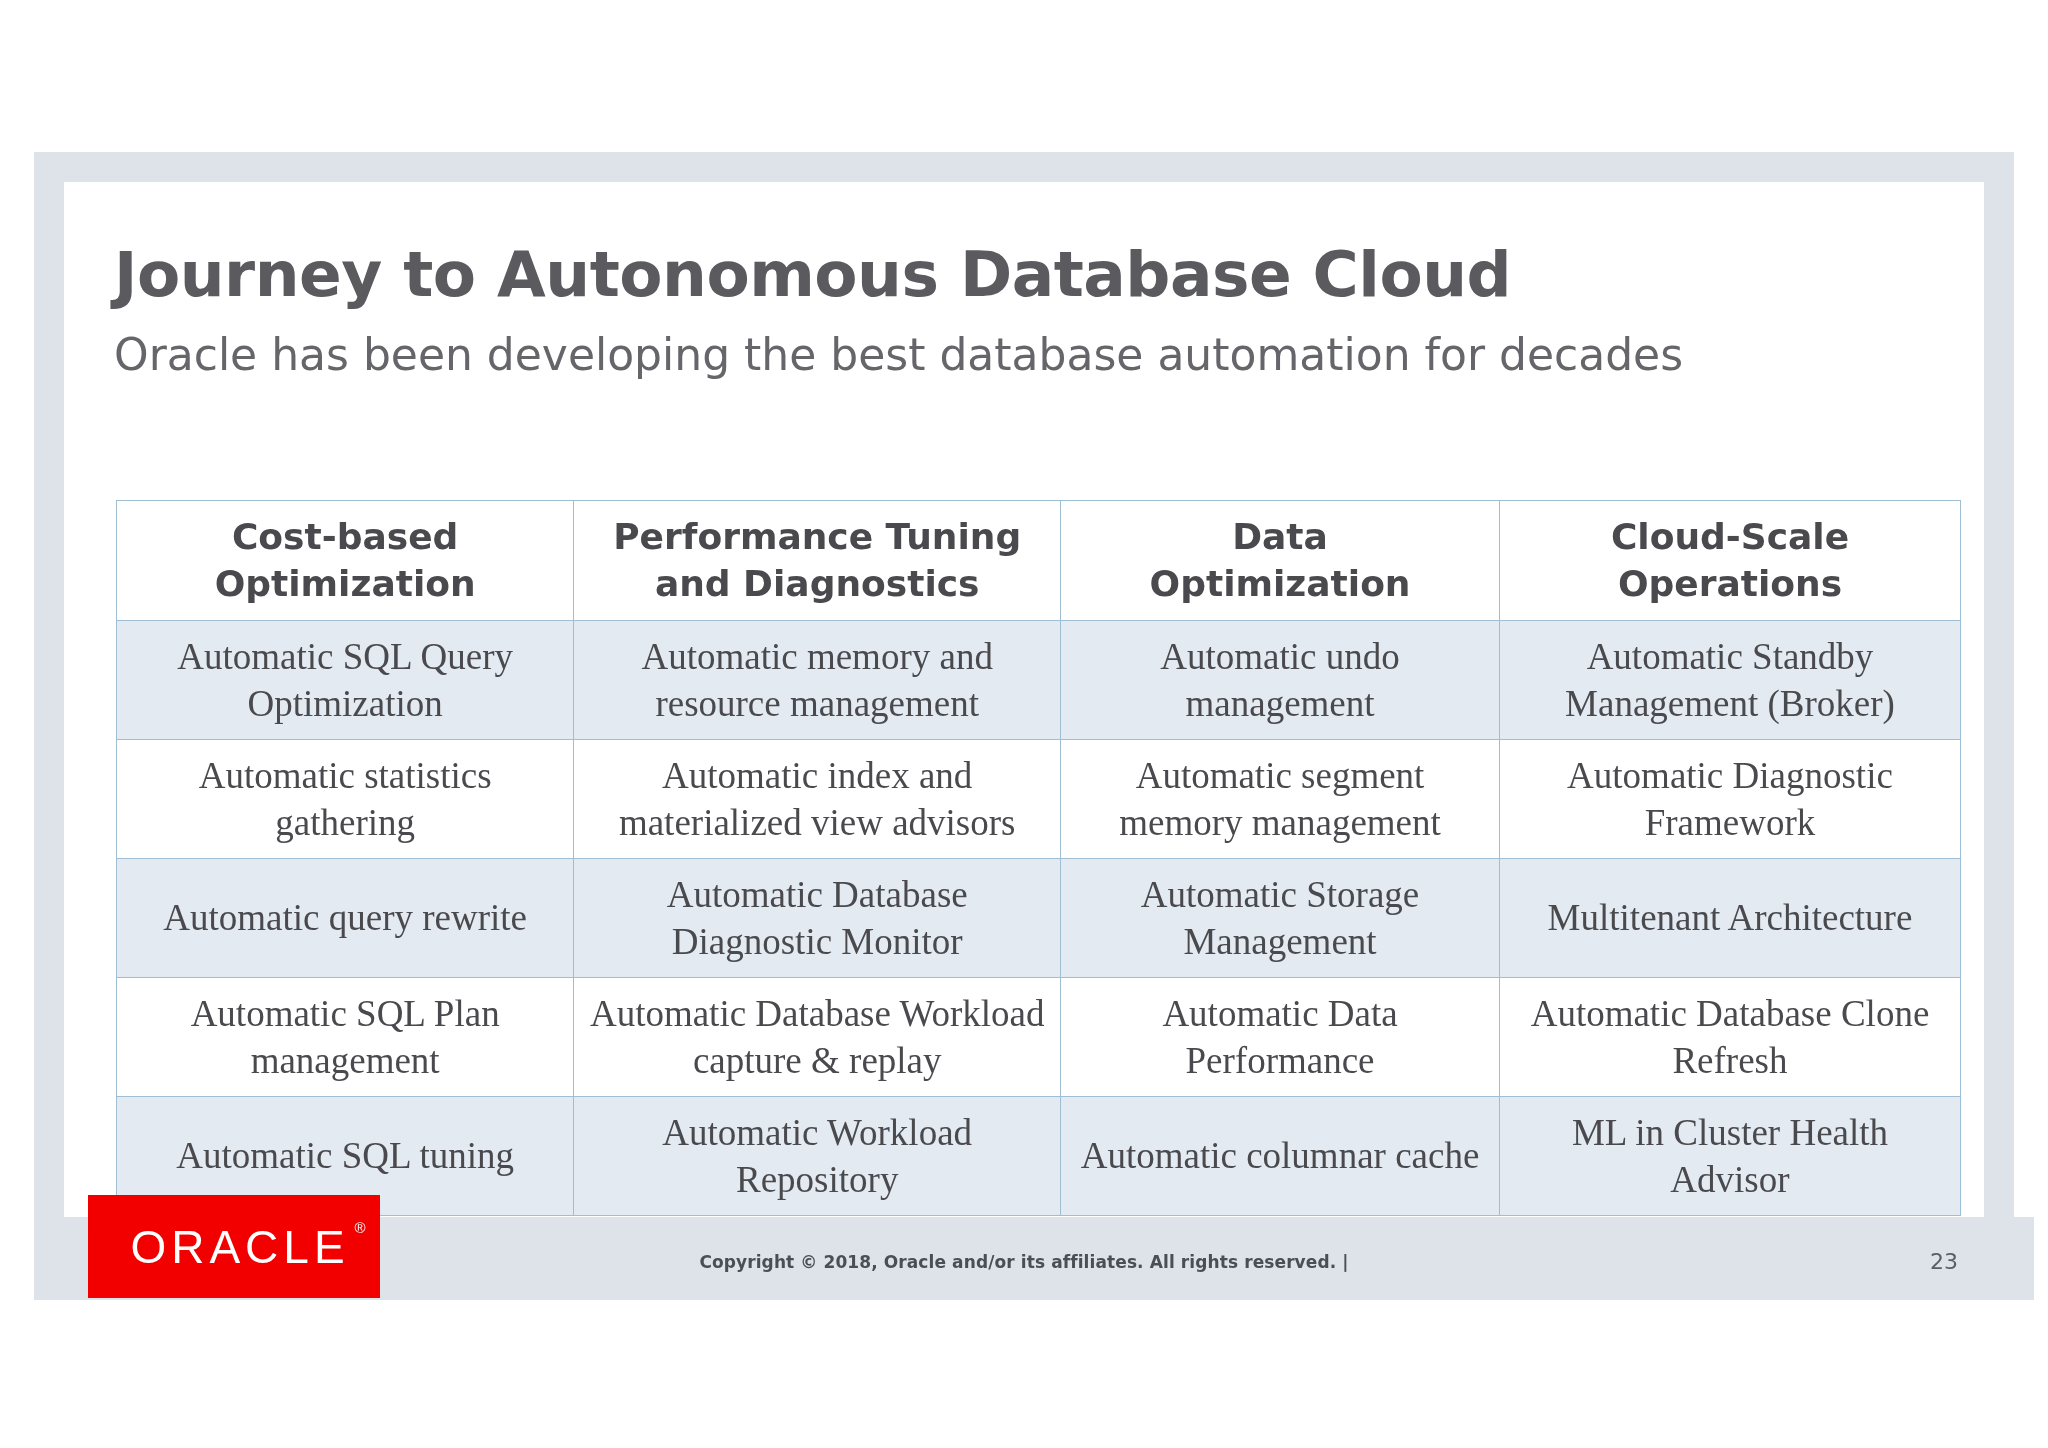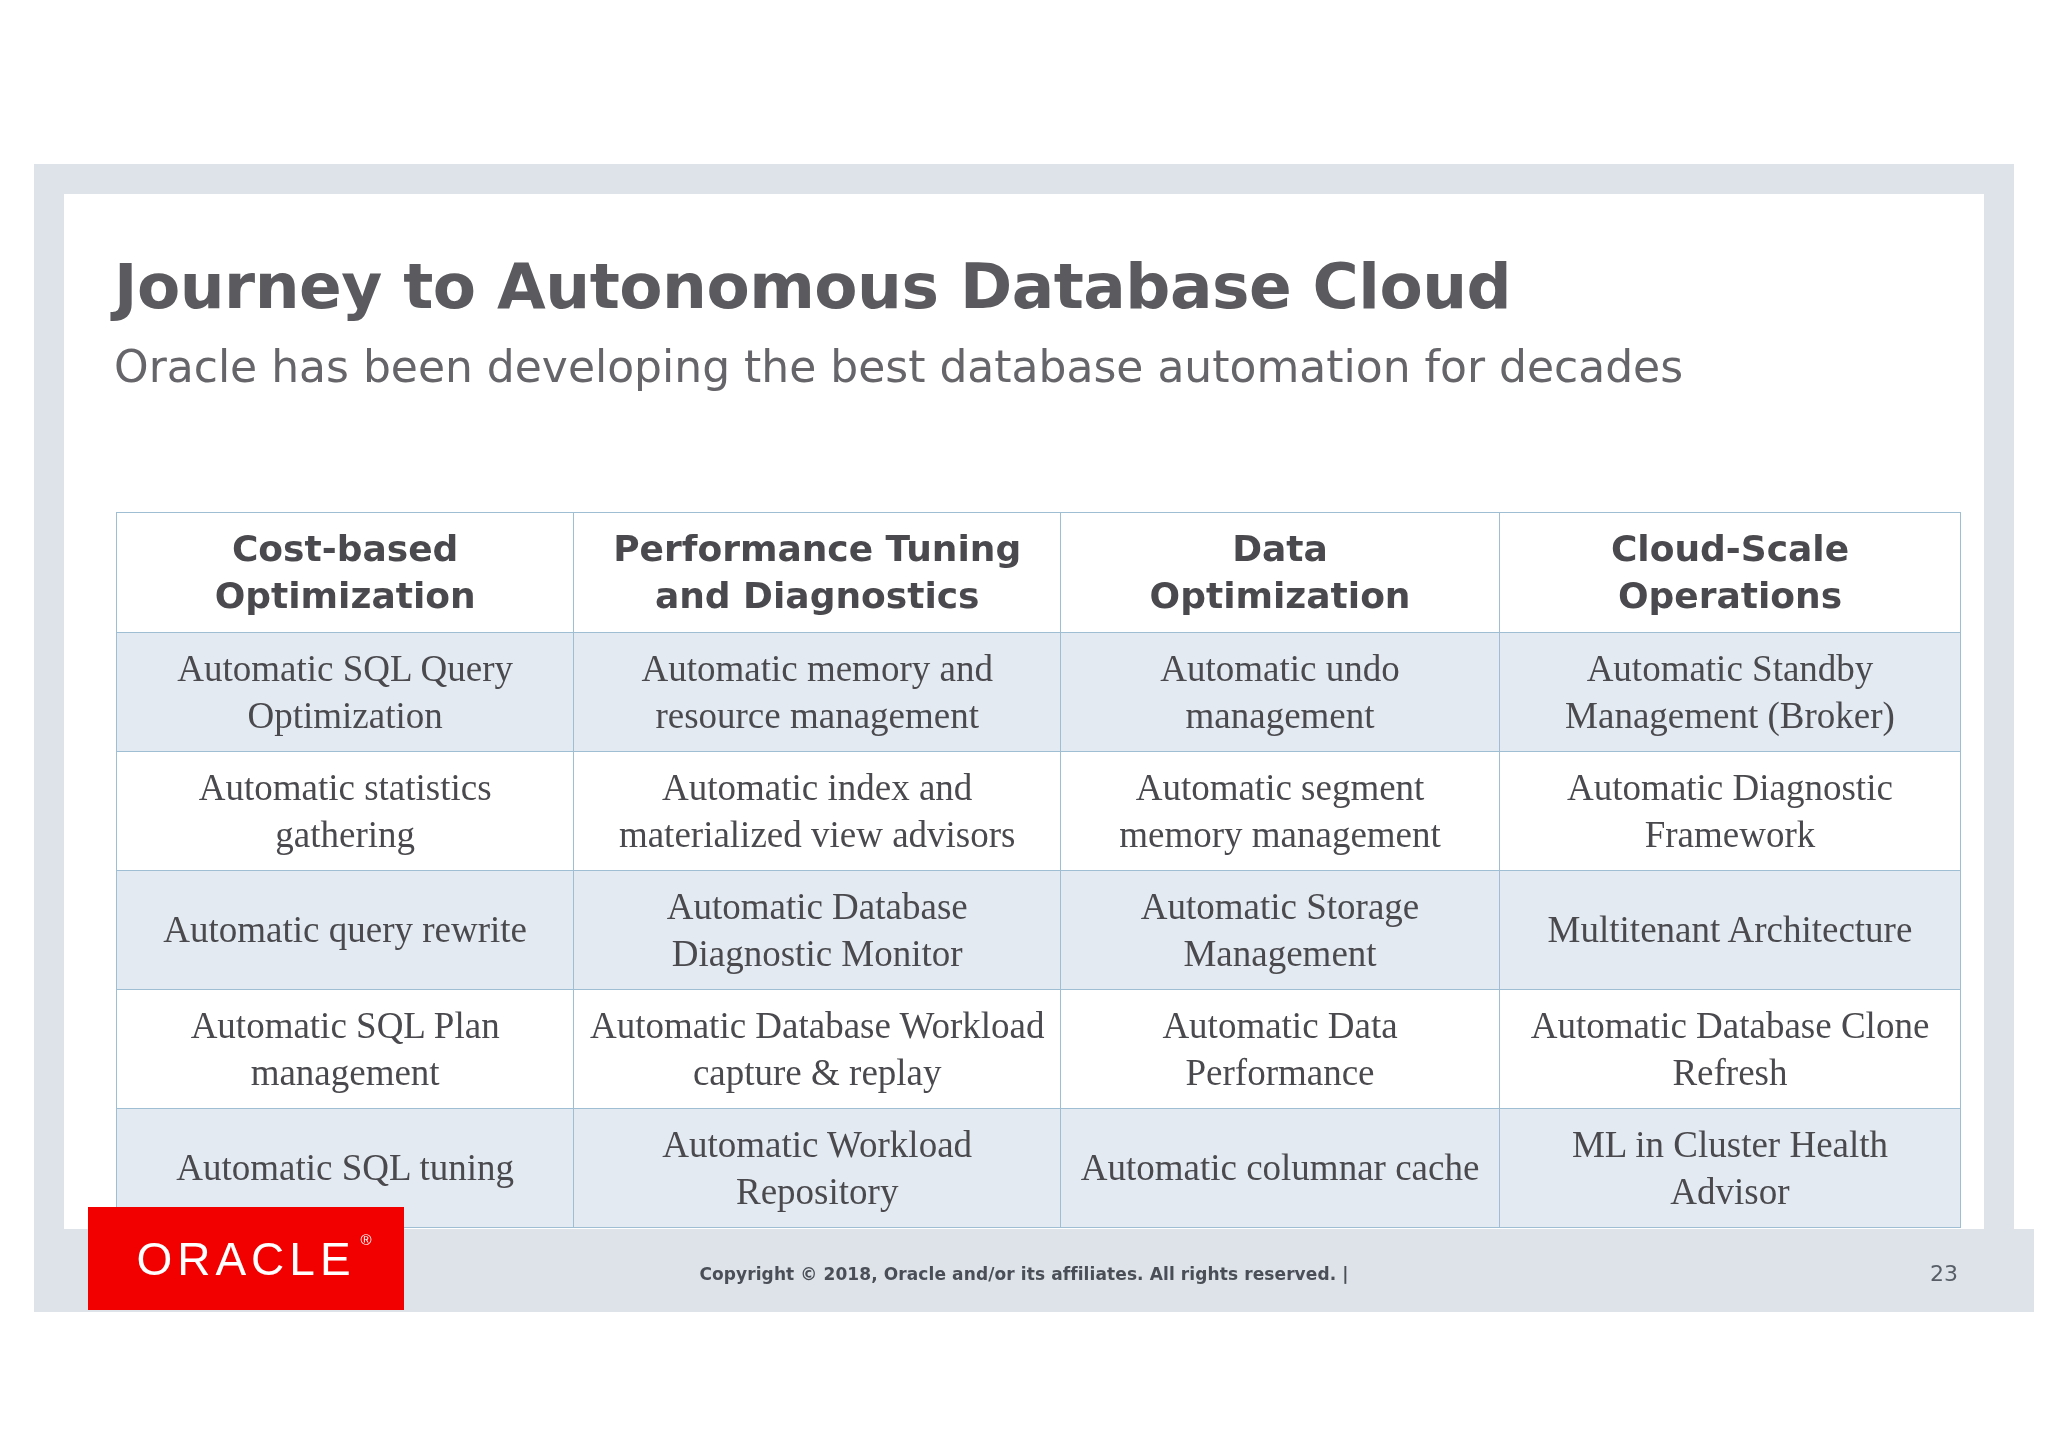--- a/index.html
+++ b/index.html
@@ -11,21 +11,21 @@
     width: 2048px;
     height: 1448px;
     font-family: "DejaVu Sans", "Liberation Sans", sans-serif;
     overflow: hidden;
   }
 
   
   #slide-frame {
     position: absolute;
     left: 34px;
-    top: 164px;
+    top: 152px;
     width: 1980px;
     height: 1148px;
     background: #dde3e9;
     box-sizing: border-box;
   }
 
   
   #slide-canvas {
     position: absolute;
     left: 30px;
@@ -114,26 +114,27 @@
     left: 0;
     bottom: 0;
     width: 2000px;
     height: 83px;
     background: #dde3e9;
   }
   #oracle-logo {
     position: absolute;
     left: 54px;
     top: 1043px;
-    width: 316px;
+    width: 280px;
     height: 103px;
     background: #f20000;
     display: flex;
     align-items: center;
     justify-content: center;
+    padding-left: 12px;
   }
   #oracle-wordmark {
     position: relative;
     color: #ffffff;
     font-size: 46px;
     font-weight: normal;
     letter-spacing: 5px;
     font-family: "Liberation Sans", sans-serif;
     line-height: 1;
   }

